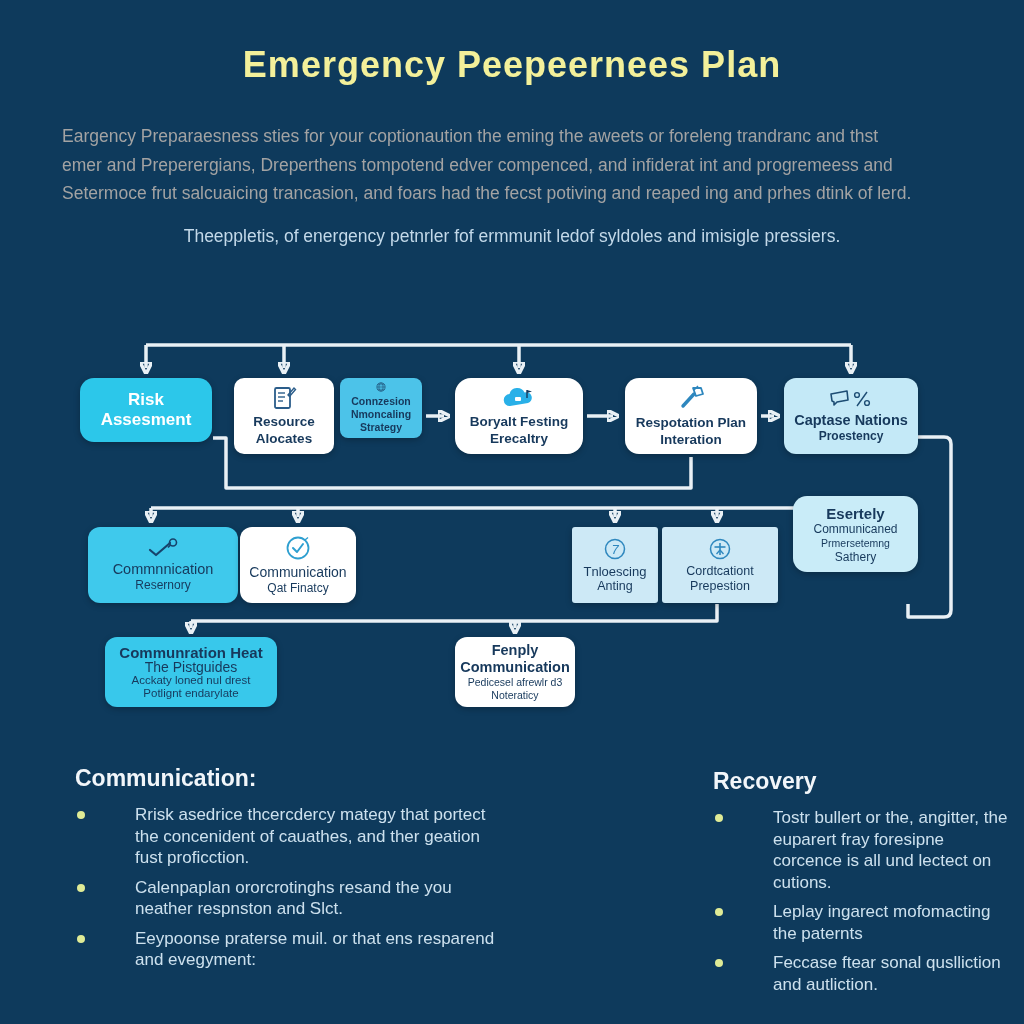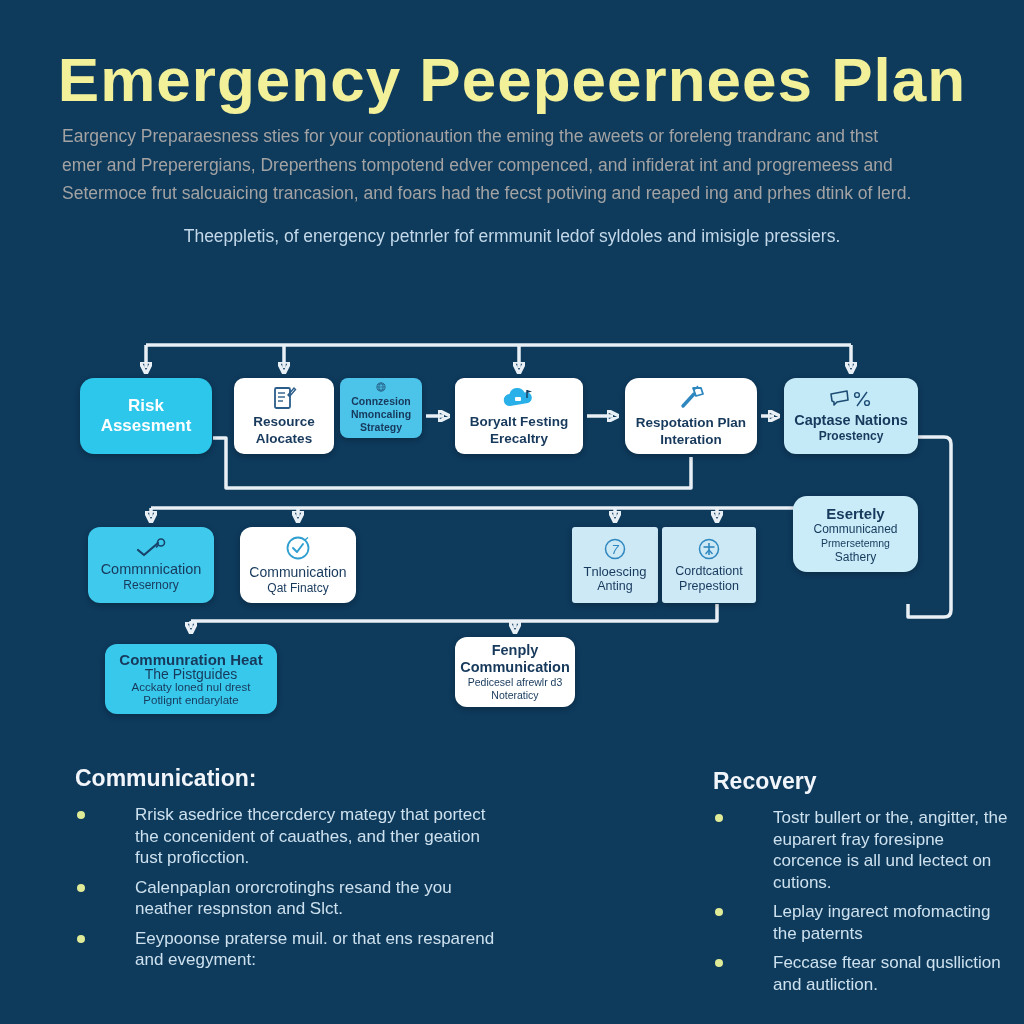--- a/index.html
+++ b/index.html
@@ -6,21 +6,21 @@
   body{
     width:1024px;height:1024px;
     background:#0e3a5c;
     font-family:"Liberation Sans",sans-serif;
     position:relative;overflow:hidden;
   }
   .stage{position:absolute;inset:0;width:1024px;height:1024px;}
 
   .title{
     position:absolute;top:44px;left:0;width:1024px;
-    text-align:center;font-size:62px;font-weight:bold;
+    text-align:center;font-size:36px;font-weight:bold;
     color:#f3f09a;letter-spacing:1px;
   }
   .intro{
     position:absolute;top:122px;left:62px;width:900px;
     color:#a3a3a3;font-size:17.5px;line-height:28.5px;
   }
   .subtitle{
     position:absolute;top:226px;left:0;width:1024px;text-align:center;
     color:#c3d9e9;font-size:17.5px;
   }
@@ -31,21 +31,21 @@
   }
 
   .box{
     position:absolute;display:flex;flex-direction:column;
     align-items:center;justify-content:center;text-align:center;
     color:#17395c;box-sizing:border-box;padding:4px 6px;
     box-shadow:0 2px 6px rgba(0,0,0,0.25);
   }
   .v-cyan{background:#2cc7ea;}
   .v-cyan2{background:#3fc9ec;}
-  .v-cyan3{background:#38c8eb;margin-top:7px;}
+  .v-cyan3{background:#38c8eb;}
   .v-blue{background:#4cc3e9;}
   .v-white{background:#ffffff;}
   .v-pale{background:#c4e9f7;}
   .v-pale2{background:#cde9f6;}
   .v-pale3{background:#c9ecf8;}
 
   .bl-main{font-size:13.5px;font-weight:bold;line-height:17px;}
   .bl-big{font-size:17px;font-weight:bold;color:#ffffff;line-height:20px;}
   .bl-sub{font-size:12px;line-height:15px;font-weight:bold;}
   .bl-small{font-size:10.5px;line-height:13px;}
@@ -104,21 +104,21 @@
     <line x1="298" y1="508" x2="298" y2="517" marker-end="url(#arw)"></line>
     <line x1="615" y1="508" x2="615" y2="517" marker-end="url(#arw)"></line>
     <line x1="717" y1="508" x2="717" y2="517" marker-end="url(#arw)"></line>
     <line x1="853" y1="508" x2="853" y2="517" marker-end="url(#arw)"></line>
 
     <path d="M717,604 L717,621 L191,621"></path>
     <line x1="191" y1="621" x2="191" y2="628" marker-end="url(#arw)"></line>
     <line x1="515" y1="621" x2="515" y2="628" marker-end="url(#arw)"></line>
   </svg>
 
-  <div class="box v-cyan" style="left:80px;top:378px;width:132px;height:76px;border-radius:14px;">
+  <div class="box v-cyan" style="left:80px;top:378px;width:132px;height:64px;border-radius:14px;">
     <div class="bl-big">Risk Assesment</div>
   </div>
 
   <div class="box v-white" style="left:234px;top:378px;width:100px;height:76px;border-radius:10px;">
     <svg class="icon" width="26" height="24" viewBox="0 0 26 24">
       <rect x="4" y="2" width="15" height="20" rx="1.5" fill="none" stroke="#2b5d8a" stroke-width="1.8"></rect>
       <line x1="7" y1="7" x2="14" y2="7" stroke="#2b5d8a" stroke-width="1.4"></line>
       <line x1="7" y1="11" x2="14" y2="11" stroke="#2b5d8a" stroke-width="1.4"></line>
       <line x1="7" y1="15" x2="12" y2="15" stroke="#2b5d8a" stroke-width="1.4"></line>
       <path d="M17,9 L23,2 L24.5,3.5 L18.5,10.5 Z" fill="none" stroke="#2b5d8a" stroke-width="1.4"></path>
@@ -133,21 +133,21 @@
       <ellipse cx="11" cy="11" rx="4.5" ry="9" fill="none" stroke="#1d4d74" stroke-width="1.4"></ellipse>
       <line x1="2" y1="11" x2="20" y2="11" stroke="#1d4d74" stroke-width="1.4"></line>
       <line x1="3.5" y1="6" x2="18.5" y2="6" stroke="#1d4d74" stroke-width="1.2"></line>
       <line x1="3.5" y1="16" x2="18.5" y2="16" stroke="#1d4d74" stroke-width="1.2"></line>
     </svg>
     <div class="bl-small" style="font-weight:bold;">Connzesion</div>
     <div class="bl-small" style="font-weight:bold;">Nmoncaling</div>
     <div class="bl-small" style="font-weight:bold;">Strategy</div>
   </div>
 
-  <div class="box v-white" style="left:455px;top:378px;width:128px;height:76px;border-radius:9px;">
+  <div class="box v-white" style="left:455px;top:378px;width:128px;height:76px;border-radius:16px;">
     <svg class="icon" width="34" height="24" viewBox="0 0 34 24">
       <path d="M8,20 a6,6 0 0 1 -0.5,-12 a8,8 0 0 1 15,-1.5 a5.5,5.5 0 0 1 3.5,10.5 Z" fill="#29b0e8"></path>
       <rect x="13" y="11" width="6" height="4" rx="1" fill="#ffffff"></rect>
       <line x1="25" y1="4" x2="25" y2="12" stroke="#17395c" stroke-width="1.4"></line>
       <path d="M25,4 l5,1.5 l-5,1.5 Z" fill="#17395c"></path>
     </svg>
     <div class="bl-main">Boryalt Festing</div>
     <div class="bl-main">Erecaltry</div>
   </div>
 
@@ -165,21 +165,21 @@
     <svg class="icon" width="44" height="20" viewBox="0 0 44 20">
       <path d="M2,5 L18,2 L19,11 L8,13 L5,16 L5,13 L3,12 Z" fill="none" stroke="#1d4d74" stroke-width="1.6" stroke-linejoin="round"></path>
       <circle cx="28" cy="6" r="2.4" fill="none" stroke="#1d4d74" stroke-width="1.4"></circle>
       <circle cx="38" cy="14" r="2.4" fill="none" stroke="#1d4d74" stroke-width="1.4"></circle>
       <line x1="38" y1="3" x2="28" y2="17" stroke="#1d4d74" stroke-width="1.4"></line>
     </svg>
     <div class="bl-main" style="font-size:14.5px;">Captase Nations</div>
     <div class="bl-sub">Proestency</div>
   </div>
 
-  <div class="box v-cyan2" style="left:88px;top:527px;width:126px;height:76px;border-radius:12px;">
+  <div class="box v-cyan2" style="left:88px;top:527px;width:150px;height:76px;border-radius:12px;">
     <svg class="icon" width="34" height="20" viewBox="0 0 34 20">
       <polyline points="4,12 10,17 24,5" fill="none" stroke="#17436b" stroke-width="2.2" stroke-linecap="round" stroke-linejoin="round"></polyline>
       <circle cx="27" cy="4.5" r="3.5" fill="none" stroke="#17436b" stroke-width="1.6"></circle>
       <line x1="24.5" y1="7" x2="22" y2="9.5" stroke="#17436b" stroke-width="1.6"></line>
     </svg>
     <div class="bl-main" style="font-size:14.5px;font-weight:normal;">Commnnication</div>
     <div class="bl-sub" style="font-weight:normal;">Resernory</div>
   </div>
 
   <div class="box v-white" style="left:240px;top:527px;width:116px;height:76px;border-radius:12px;">
@@ -194,21 +194,21 @@
 
   <div class="box v-pale2" style="left:572px;top:527px;width:86px;height:76px;border-radius:3px;">
     <svg class="icon" width="24" height="24" viewBox="0 0 24 24">
       <circle cx="12" cy="12" r="9.5" fill="none" stroke="#2e87be" stroke-width="1.5"></circle>
       <text x="12" y="17" text-anchor="middle" font-size="13" font-style="italic" fill="#2e87be" font-family="Liberation Sans, sans-serif">7</text>
     </svg>
     <div class="bl-sub" style="font-weight:normal;font-size:13px;">Tnloescing</div>
     <div class="bl-sub" style="font-weight:normal;font-size:12.5px;">Anting</div>
   </div>
 
-  <div class="box v-pale2" style="left:662px;top:527px;width:94px;height:76px;border-radius:3px;">
+  <div class="box v-pale2" style="left:662px;top:527px;width:116px;height:76px;border-radius:3px;">
     <svg class="icon" width="24" height="24" viewBox="0 0 24 24">
       <circle cx="12" cy="12" r="9.5" fill="none" stroke="#2e87be" stroke-width="1.5"></circle>
       <line x1="12" y1="6" x2="12" y2="18" stroke="#2e87be" stroke-width="1.6"></line>
       <line x1="6.5" y1="10" x2="17.5" y2="10" stroke="#2e87be" stroke-width="1.6"></line>
       <line x1="8.5" y1="17" x2="12" y2="13" stroke="#2e87be" stroke-width="1.4"></line>
       <line x1="15.5" y1="17" x2="12" y2="13" stroke="#2e87be" stroke-width="1.4"></line>
     </svg>
     <div class="bl-sub" style="font-weight:normal;font-size:12.5px;">Cordtcationt</div>
     <div class="bl-sub" style="font-weight:normal;font-size:12.5px;">Prepestion</div>
   </div>

